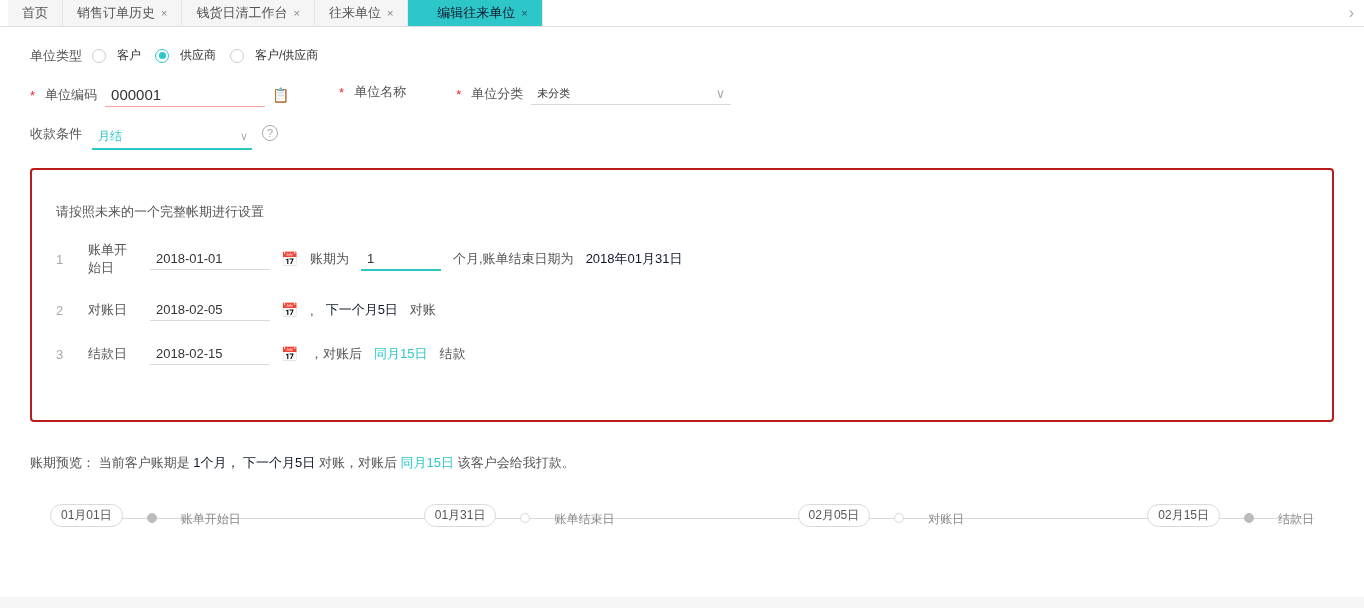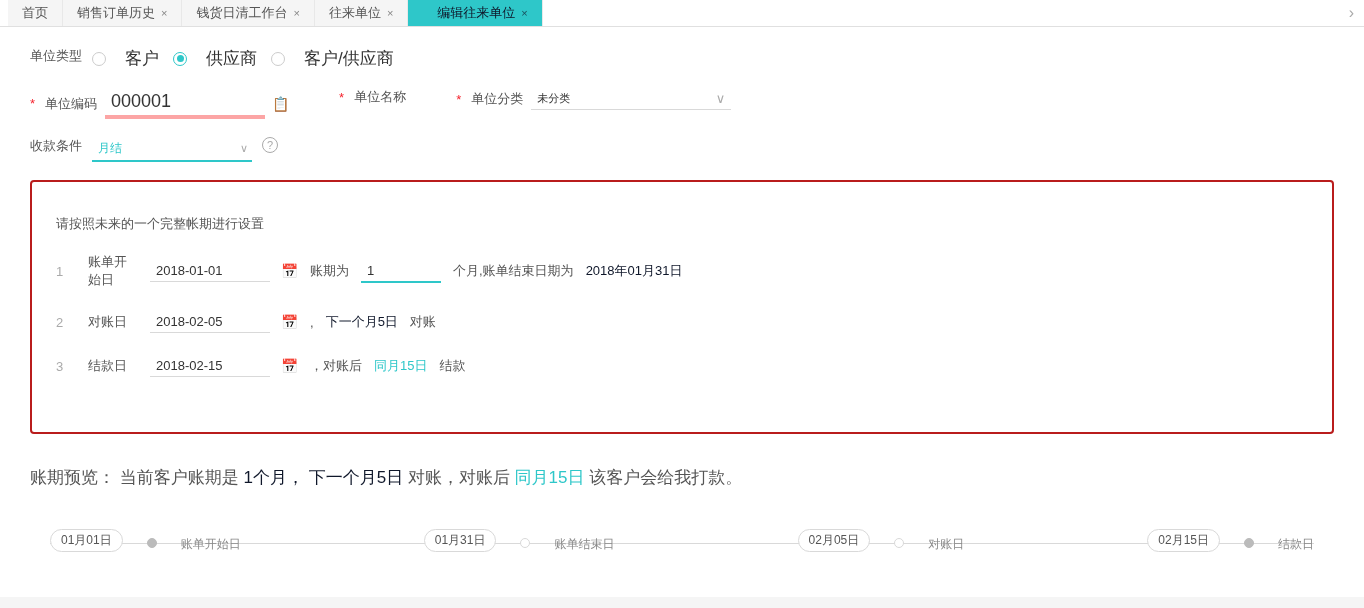--- a/index.html
+++ b/index.html
@@ -72,23 +72,23 @@
 
     
     .radio-group {
       display: flex;
       gap: 14px;
       align-items: center;
     }
     .radio-item {
       display: flex;
       align-items: center;
-      gap: 19px;
-      cursor: pointer;
-      font-size: 17px;
+      gap: 11px;
+      cursor: pointer;
+      font-size: 12px;
     }
     .radio-circle {
       width: 14px;
       height: 14px;
       border-radius: 50%;
       border: 1.5px solid #ccc;
       display: flex;
       align-items: center;
       justify-content: center;
     }
@@ -99,23 +99,23 @@
       content: '';
       width: 7px;
       height: 7px;
       border-radius: 50%;
       background: #2ec7c9;
     }
 
     
     .form-input {
       border: none;
-      border-bottom: 4px solid #fca5a5;
+      border-bottom: 1px solid #fca5a5;
       outline: none;
-      font-size: 18px;
+      font-size: 15px;
       padding: 3px 6px;
       color: #333;
       background: transparent;
       width: 160px;
     }
 
     .field-group {
       display: flex;
       align-items: center;
       gap: 8px;
@@ -243,23 +243,23 @@
     }
     .highlight-teal {
       color: #2ec7c9;
     }
 
     
     .preview-section {
       padding: 16px 0 0 0;
     }
     .preview-text {
-      font-size: 17px;
-      color: #555;
-      margin-bottom: 40px;
+      font-size: 13px;
+      color: #555;
+      margin-bottom: 32px;
     }
 
     
     .timeline-wrapper {
       position: relative;
       padding: 0 20px;
       margin-top: 10px;
     }
     .timeline-line {
       position: absolute;

